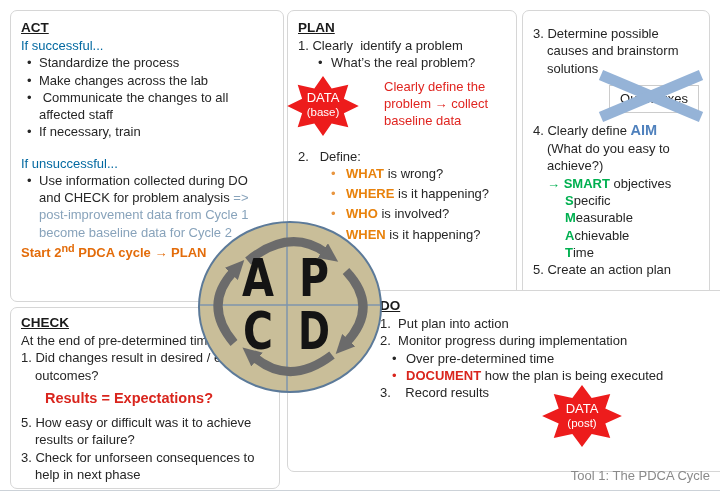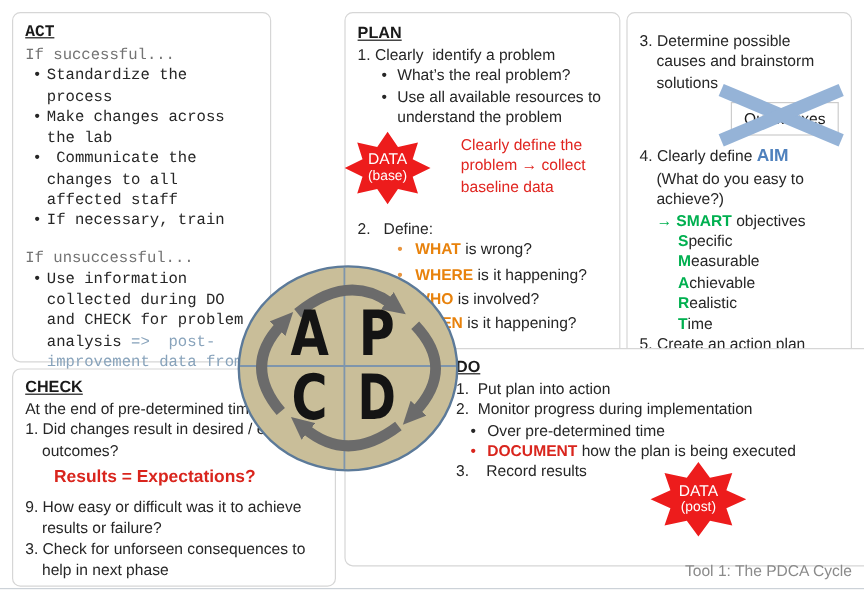--- a/index.html
+++ b/index.html
@@ -6,21 +6,21 @@
   #slide{
     position:relative;width:720px;height:498px;background:#ffffff;
     font-family:"Liberation Sans",sans-serif;color:#262626;overflow:hidden;
   }
   .panel{
     position:absolute;background:#ffffff;border:1px solid #d6d6d6;border-radius:7px;
     padding:8px 10px;box-sizing:border-box;font-size:13px;line-height:1.33;
   }
   .t{white-space:pre-wrap;}
   .ttl{font-weight:bold;text-decoration:underline;font-size:13.5px;color:#1a1a1a;}
-  .orange{color:#737373;}
+  .orange{color:#0369a1;}
   .orangeb{color:#E36C0A;font-weight:bold;}
   .kw{color:#E8820C;font-weight:bold;}
   .bluegray{color:#88A3BB;}
   .red{color:#E02520;}
   .redb{color:#D9251D;font-weight:bold;}
   .aim{color:#4F81BD;font-weight:bold;}
   .green{color:#00B050;font-weight:bold;}
   .gray{color:#8a8a8a;}
   
   .b{position:relative;padding-left:18px;}
@@ -55,38 +55,37 @@
   .cycLetter{font-family:"DejaVu Sans",sans-serif;font-weight:bold;fill:#141414;}
   
   #footer{position:absolute;right:10px;bottom:15px;font-size:13px;}
   #bottomline{position:absolute;left:0;top:490px;width:720px;height:1px;background:#ccd2d8;}
 </style>
 </head>
 <body>
 
 <div id="slide">
 
-  <div class="panel" style="left:10px;top:10px;width:216px;height:292px;font-family:Liberation Mono, monospace;">
+  <div class="panel" style="left:10px;top:10px;width:274px;height:292px;">
     <div class="ttl t">ACT</div>
     <div class="orange t">If successful...</div>
     <div class="b t">Standardize the process</div>
     <div class="b t">Make changes across the lab</div>
     <div class="b t"> Communicate the changes to all affected staff</div>
     <div class="b t">If necessary, train</div>
     <div class="gap14"></div>
     <div class="orange t">If unsuccessful...</div>
     <div class="b t"><span>Use information collected during DO and CHECK for problem analysis </span><span class="bluegray">=&gt;  post-improvement data from Cycle 1 become baseline data for Cycle 2</span></div>
     <div class="orangeb t"><span>Start 2</span><sup>nd</sup><span> PDCA cycle → PLAN</span></div>
   </div>
 
   <div class="panel" style="left:287px;top:10px;width:230px;height:292px;overflow:visible;">
     <div class="ttl t">PLAN</div>
     <div class="t">1. Clearly  identify a problem</div>
     <div class="b2 t">What’s the real problem?</div>
-    <div class="b2 t">Use all available resources to understand the problem</div>
 
     <div style="position:relative;height:76px;">
       <div class="star" style="left:-13px;top:2px;width:76px;height:64px;">
         <svg width="76" height="64" viewBox="0 0 80 68">
           <polygon points="40,2 49.2,15.5 66.9,11.4 62.2,26.3 78,34 62.2,41.7 66.9,56.6 49.2,52.5 40,66 30.8,52.5 13.1,56.6 17.8,41.7 2,34 17.8,26.3 13.1,11.4 30.8,15.5" fill="#ED1C1C"></polygon>
         </svg>
         <div class="lab">
           <div class="l1">DATA</div>
           <div class="l2">(base)</div>
         </div>
@@ -109,31 +108,30 @@
         <line x1="8" y1="8" x2="108" y2="50" stroke="#95B3D7" stroke-width="11"></line>
         <line x1="108" y1="8" x2="8" y2="50" stroke="#95B3D7" stroke-width="11"></line>
       </svg>
     </div>
     <div class="t"><span>4. Clearly define </span><span class="aim" style="font-size:14.5px;">AIM</span></div>
     <div class="t" style="padding-left:14px;">(What do you easy to achieve?)</div>
     <div class="t" style="padding-left:14px;"><span class="green">→ </span><span class="green">SMART</span><span> objectives</span></div>
     <div class="t" style="padding-left:32px;"><span class="green">S</span><span>pecific</span></div>
     <div class="t" style="padding-left:32px;"><span class="green">M</span><span>easurable</span></div>
     <div class="t" style="padding-left:32px;"><span class="green">A</span><span>chievable</span></div>
-    <div class="t" style="padding-left:32px;"><span class="green">R</span><span>ealistic</span></div>
     <div class="t" style="padding-left:32px;"><span class="green">T</span><span>ime</span></div>
     <div class="t">5. Create an action plan</div>
   </div>
 
   <div class="panel" style="left:10px;top:307px;width:270px;height:182px;padding-top:6px;">
     <div class="ttl t">CHECK</div>
     <div class="t">At the end of pre-determined time</div>
     <div class="hang t">1. Did changes result in desired / expected outcomes?</div>
     <div class="redb t" style="margin:5px 0 6px 24px;font-size:14.5px;">Results = Expectations?</div>
-    <div class="hang t">9. How easy or difficult was it to achieve results or failure?</div>
+    <div class="hang t">5. How easy or difficult was it to achieve results or failure?</div>
     <div class="hang t">3. Check for unforseen consequences to help in next phase</div>
   </div>
 
   <div class="panel" style="left:287px;top:290px;width:498px;height:182px;padding-top:6px;">
     <div style="margin-left:82px;">
       <div class="ttl t">DO</div>
       <div class="t">1.  Put plan into action</div>
       <div class="t">2.  Monitor progress during implementation</div>
       <div class="dob t">Over pre-determined time</div>
       <div class="dob reddot t"><span class="redb">DOCUMENT</span><span> how the plan is being executed</span></div>

